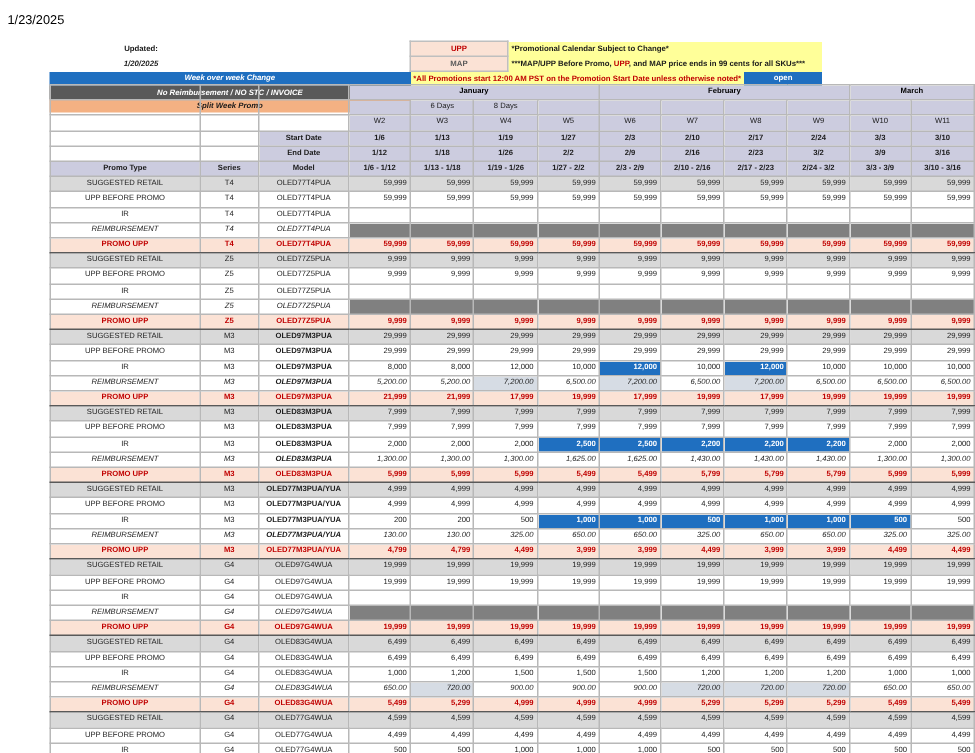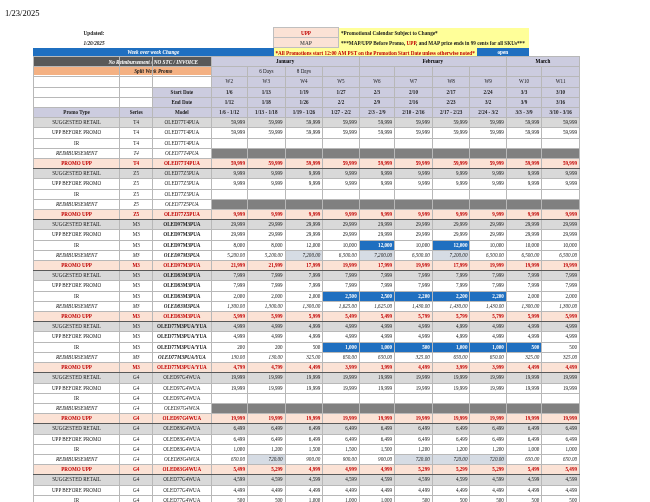--- a/index.html
+++ b/index.html
@@ -1,17 +1,17 @@
 <!DOCTYPE html>
 <html><head>
 <meta charset="utf-8">
 <style>
   html,body{margin:0;padding:0;background:#ffffff;}
   body{width:650px;height:502px;overflow:hidden;font-family:"Liberation Sans",sans-serif;}
-  .sheet{position:relative;width:580px;height:502px;font-family:Liberation Serif, serif;}
+  .sheet{position:relative;width:650px;height:502px;}
 
   .date-stamp{position:absolute;left:5px;top:8px;font-size:8.5px;color:#000;}
 
   table{border-collapse:collapse;table-layout:fixed;}
 
   
   .hdr{position:absolute;left:33px;top:27px;}
   .hdr td{font-size:5.2px;height:9px;padding:0 2px;}
   .lbl{width:118px;text-align:center;font-weight:bold;font-style:italic;color:#1a1a1a;}
   .lgd{width:60px;text-align:center;font-weight:bold;font-size:5px;}

